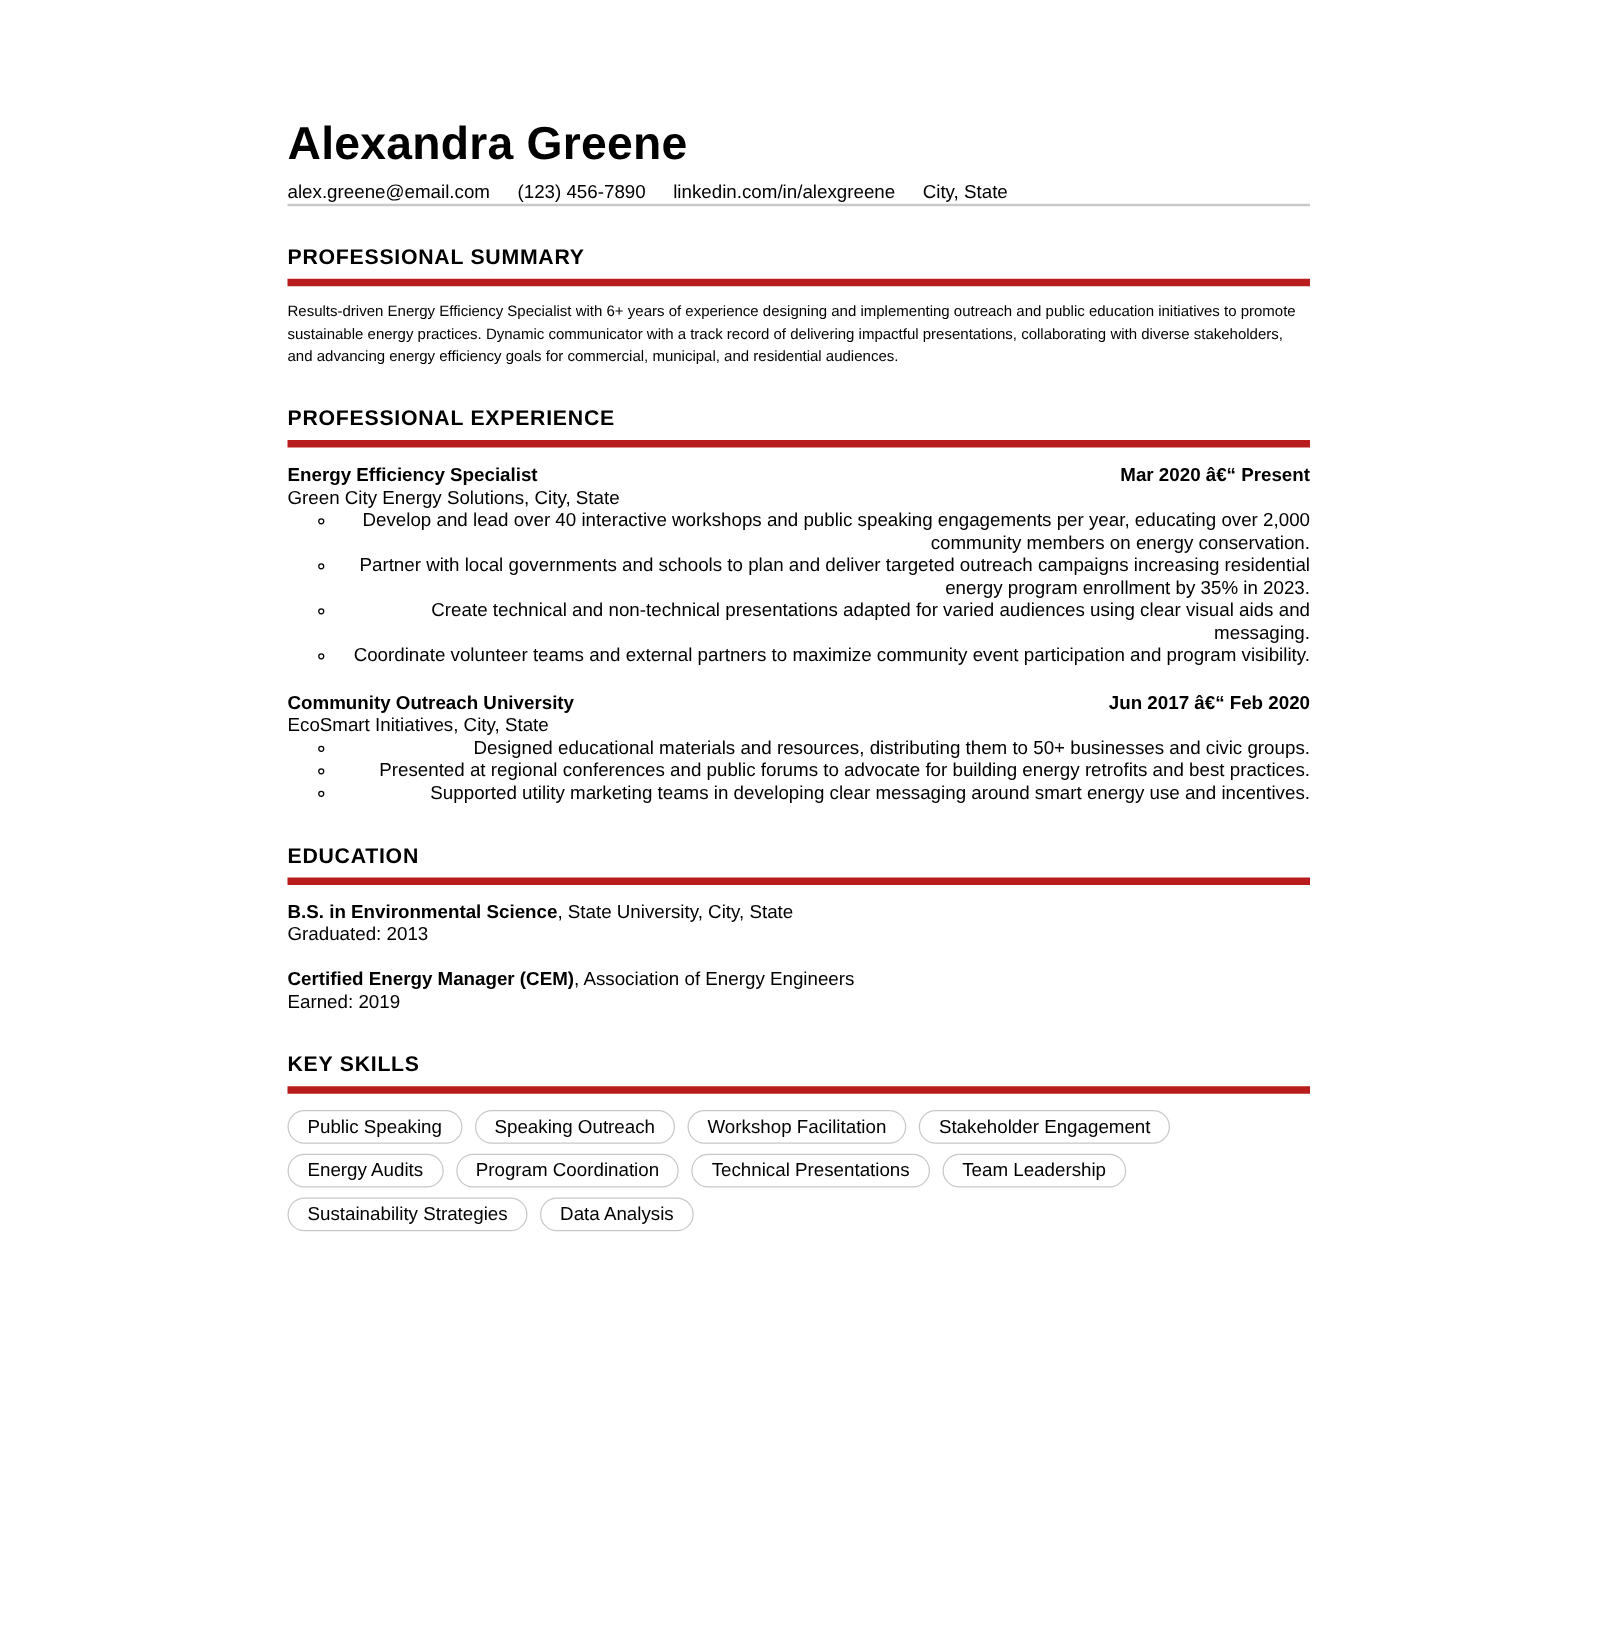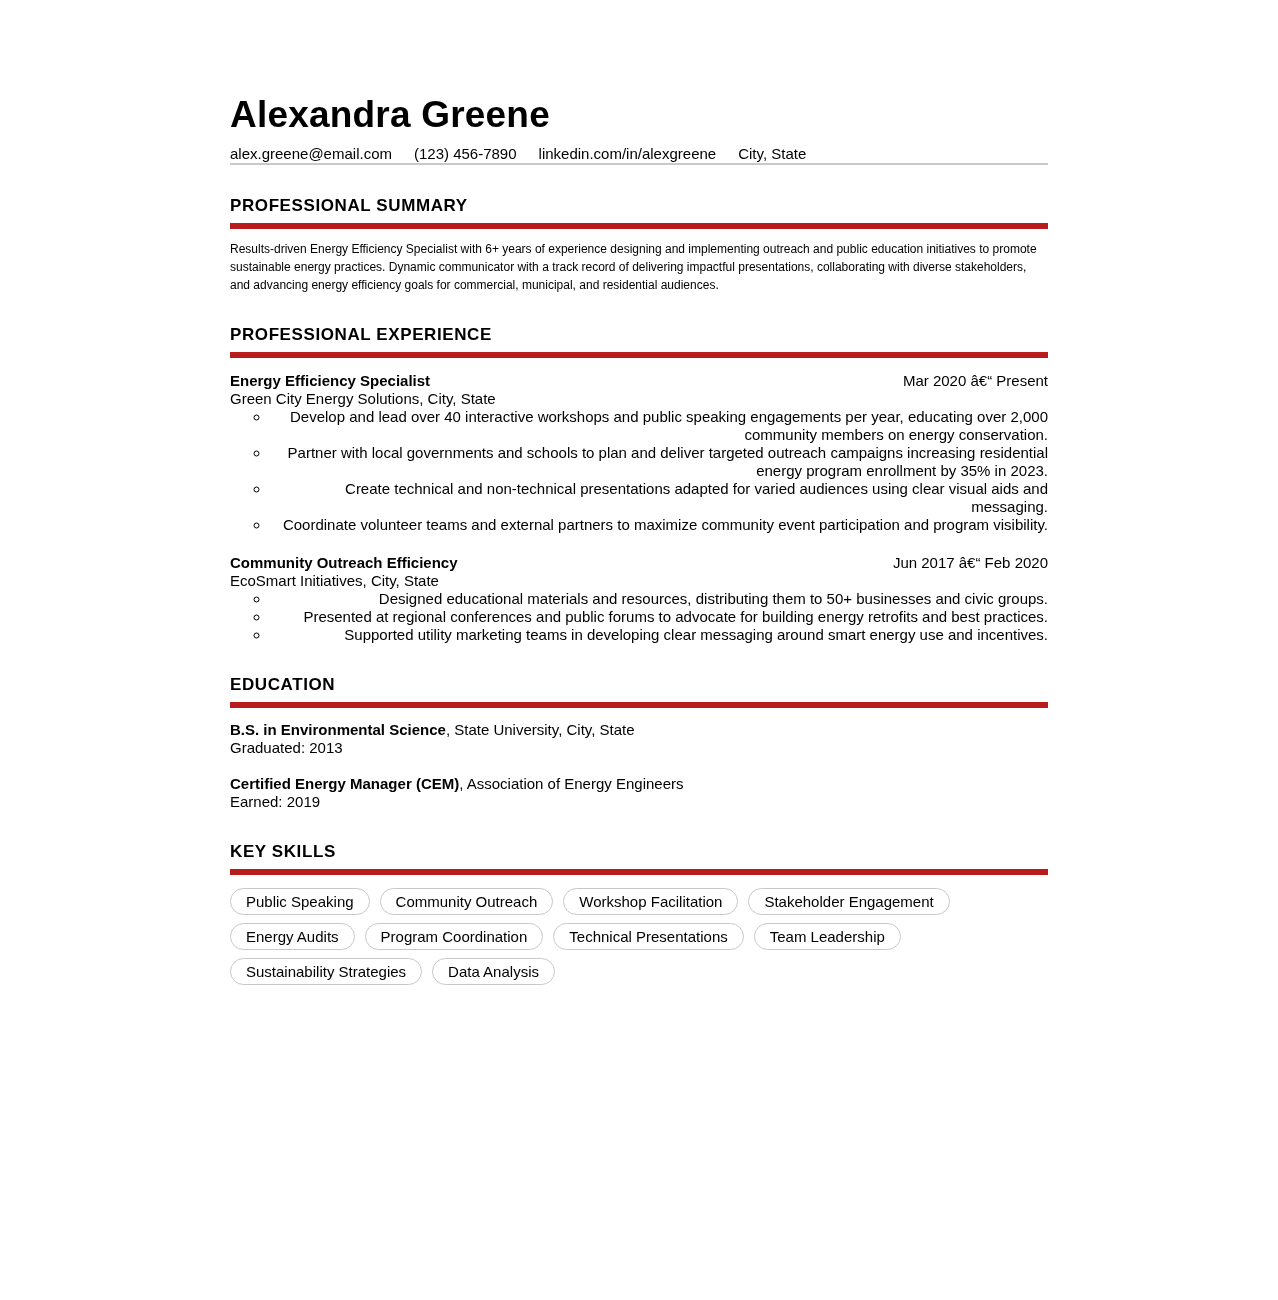--- a/index.html
+++ b/index.html
@@ -56,21 +56,21 @@
   .job + .job { margin-top: 20px; }
   .job-header {
     display: flex;
     justify-content: space-between;
     align-items: baseline;
     font-size: 15px;
     line-height: 18px;
     gap: 12px;
   }
   .job-title { font-weight: bold; }
-  .job-dates { font-weight: normal; }
+  .job-dates { font-weight: bold; }
   .job-company {
     font-size: 15px;
     line-height: 18px;
     margin: 0;
   }
   ul.bullets {
     list-style-type: circle;
     margin: 0;
     padding-left: 40px;
     font-size: 15px;
@@ -131,21 +131,21 @@
         <ul class="bullets">
           <li>Develop and lead over 40 interactive workshops and public speaking engagements per year, educating over 2,000 community members on energy conservation.</li>
           <li>Partner with local governments and schools to plan and deliver targeted outreach campaigns increasing residential energy program enrollment by 35% in 2023.</li>
           <li>Create technical and non-technical presentations adapted for varied audiences using clear visual aids and messaging.</li>
           <li>Coordinate volunteer teams and external partners to maximize community event participation and program visibility.</li>
         </ul>
       </div>
 
       <div class="job">
         <div class="job-header">
-          <span class="job-title">Community Outreach Efficiency</span>
+          <span class="job-title">Community Outreach University</span>
           <span class="job-dates">Jun 2017 â€“ Feb 2020</span>
         </div>
         <p class="job-company">EcoSmart Initiatives, City, State</p>
         <ul class="bullets">
           <li>Designed educational materials and resources, distributing them to 50+ businesses and civic groups.</li>
           <li>Presented at regional conferences and public forums to advocate for building energy retrofits and best practices.</li>
           <li>Supported utility marketing teams in developing clear messaging around smart energy use and incentives.</li>
         </ul>
       </div>
     </div>
@@ -165,21 +165,21 @@
           <b>Certified Energy Manager (CEM)</b><span>, Association of Energy Engineers</span>
         </div>
         <div class="edu-line2">Earned: 2019</div>
       </div>
     </div>
 
     <div class="section">
       <h2 class="section-title">KEY SKILLS</h2>
       <div class="skills-wrap">
         <span class="pill">Public Speaking</span>
-        <span class="pill">Community Outreach</span>
+        <span class="pill">Speaking Outreach</span>
         <span class="pill">Workshop Facilitation</span>
         <span class="pill">Stakeholder Engagement</span>
         <span class="pill">Energy Audits</span>
         <span class="pill">Program Coordination</span>
         <span class="pill">Technical Presentations</span>
         <span class="pill">Team Leadership</span>
         <span class="pill">Sustainability Strategies</span>
         <span class="pill">Data Analysis</span>
       </div>
     </div>

